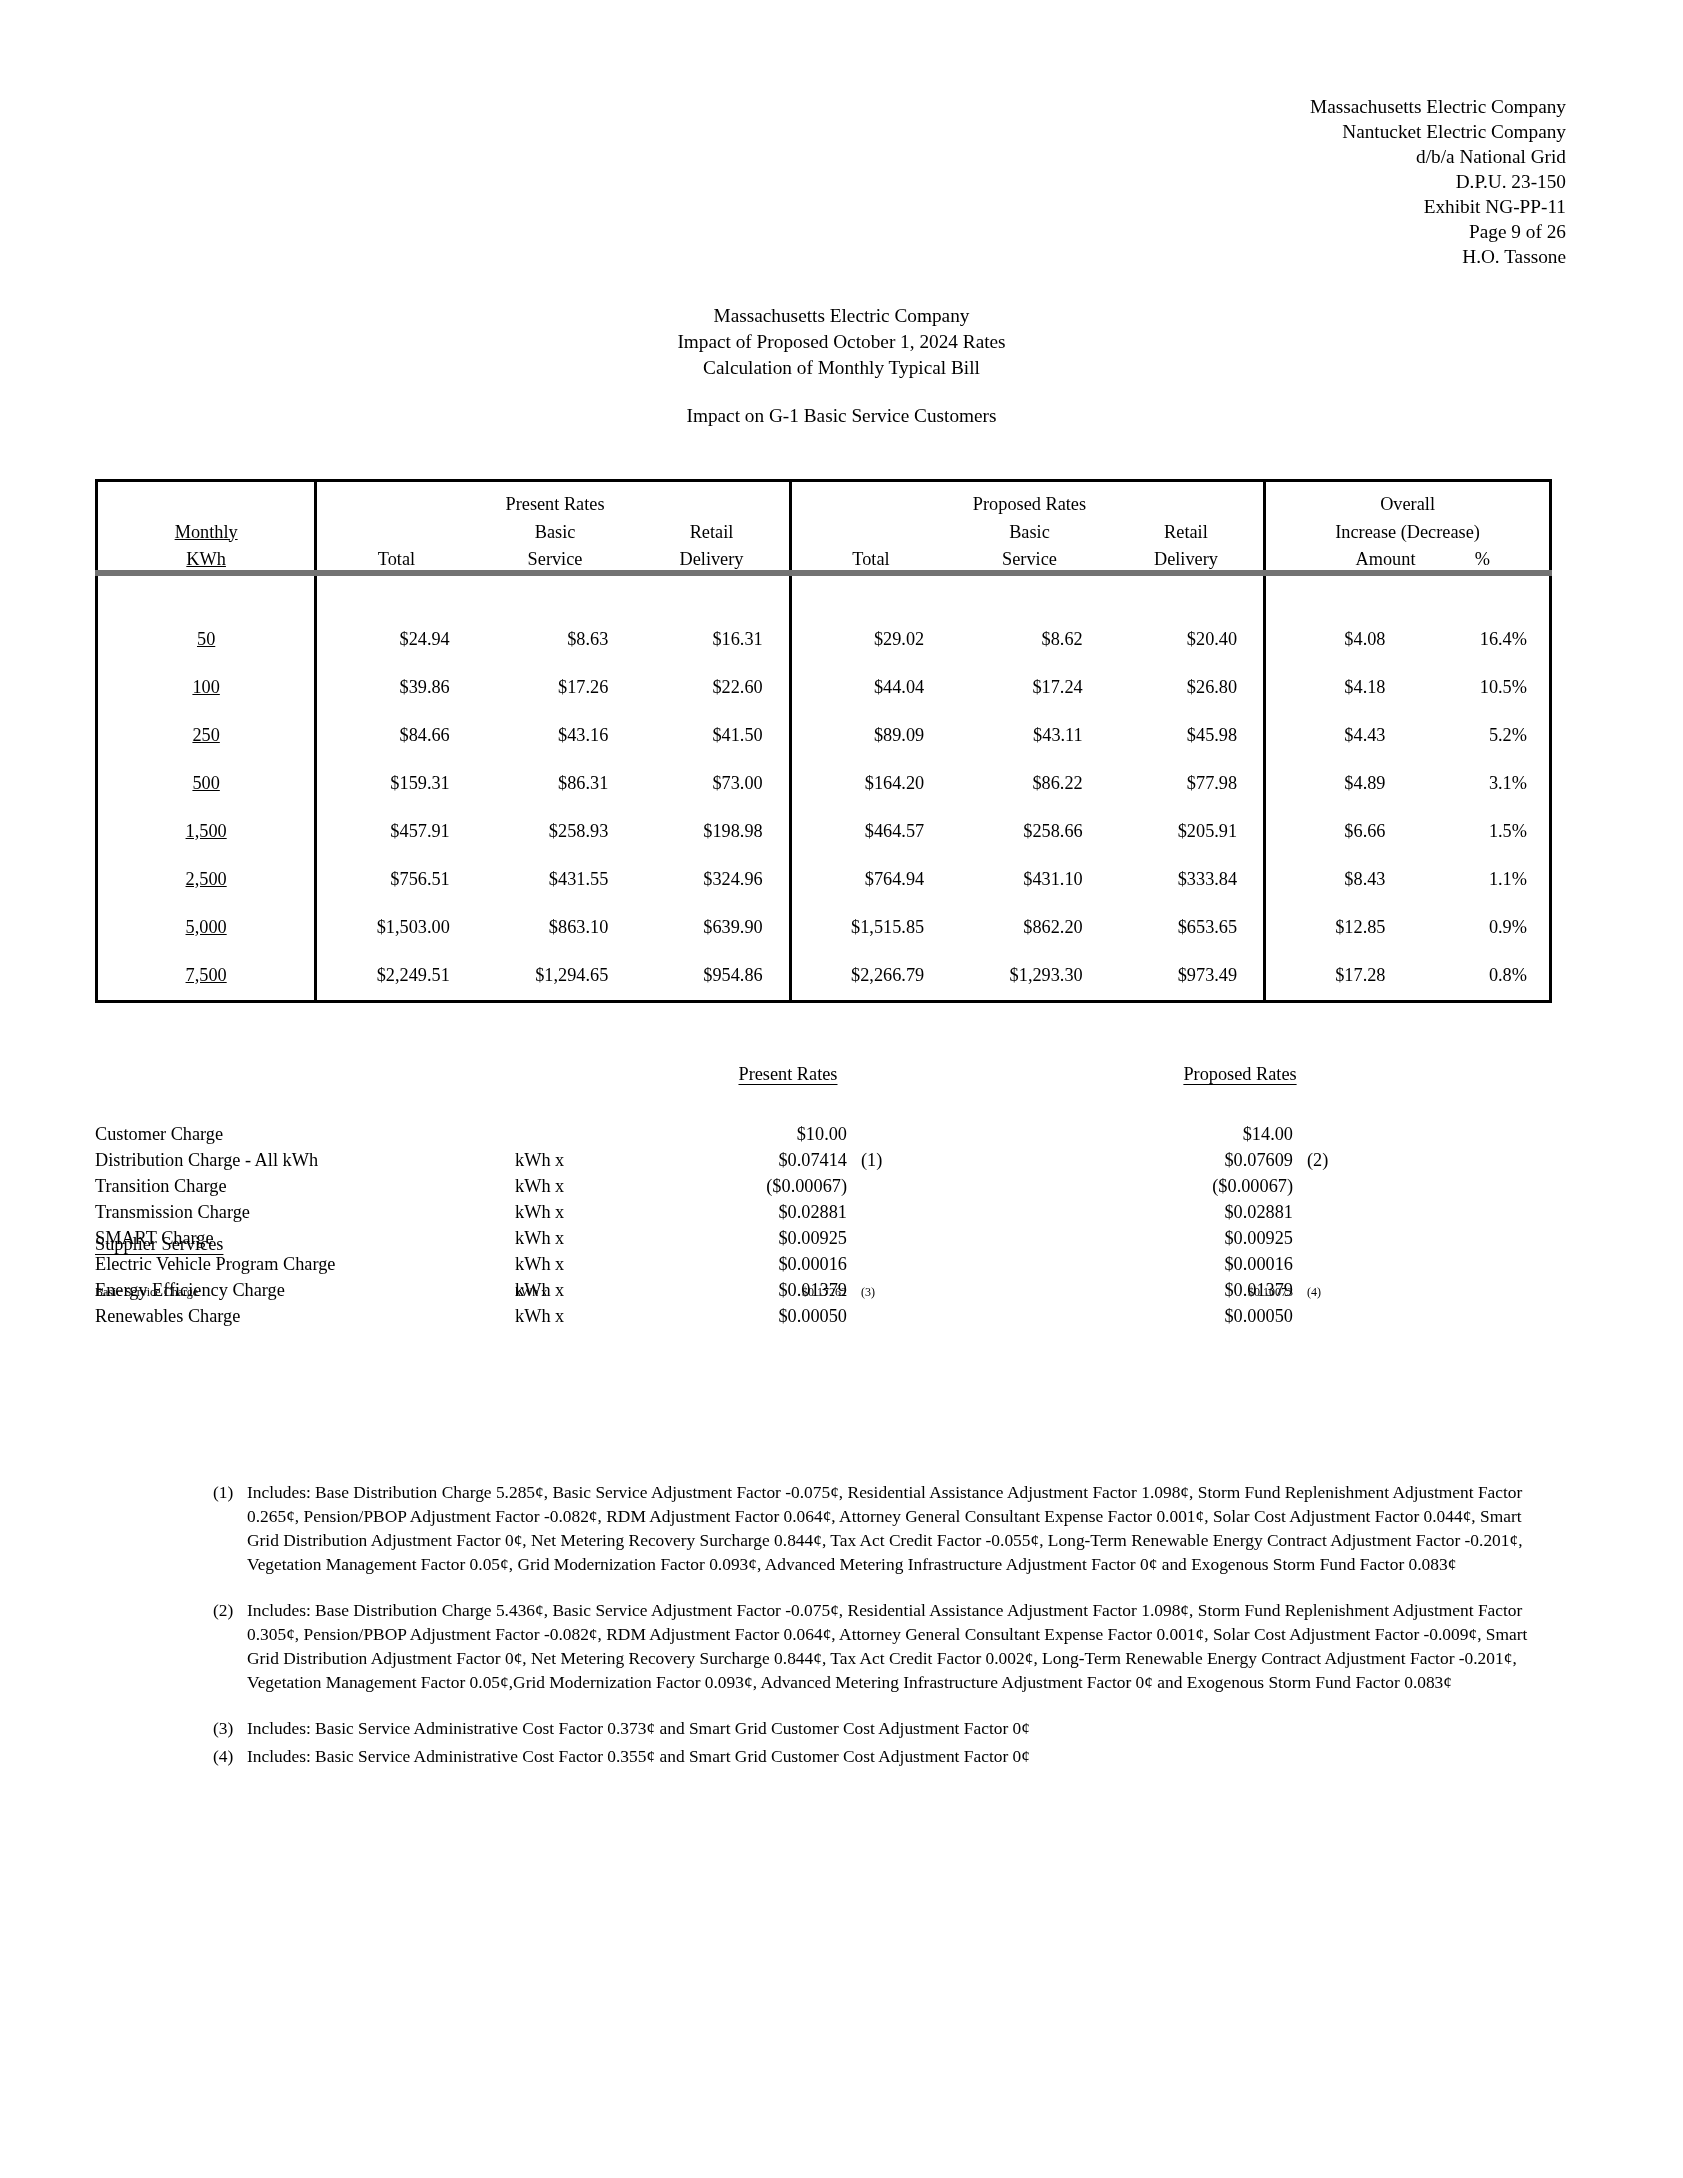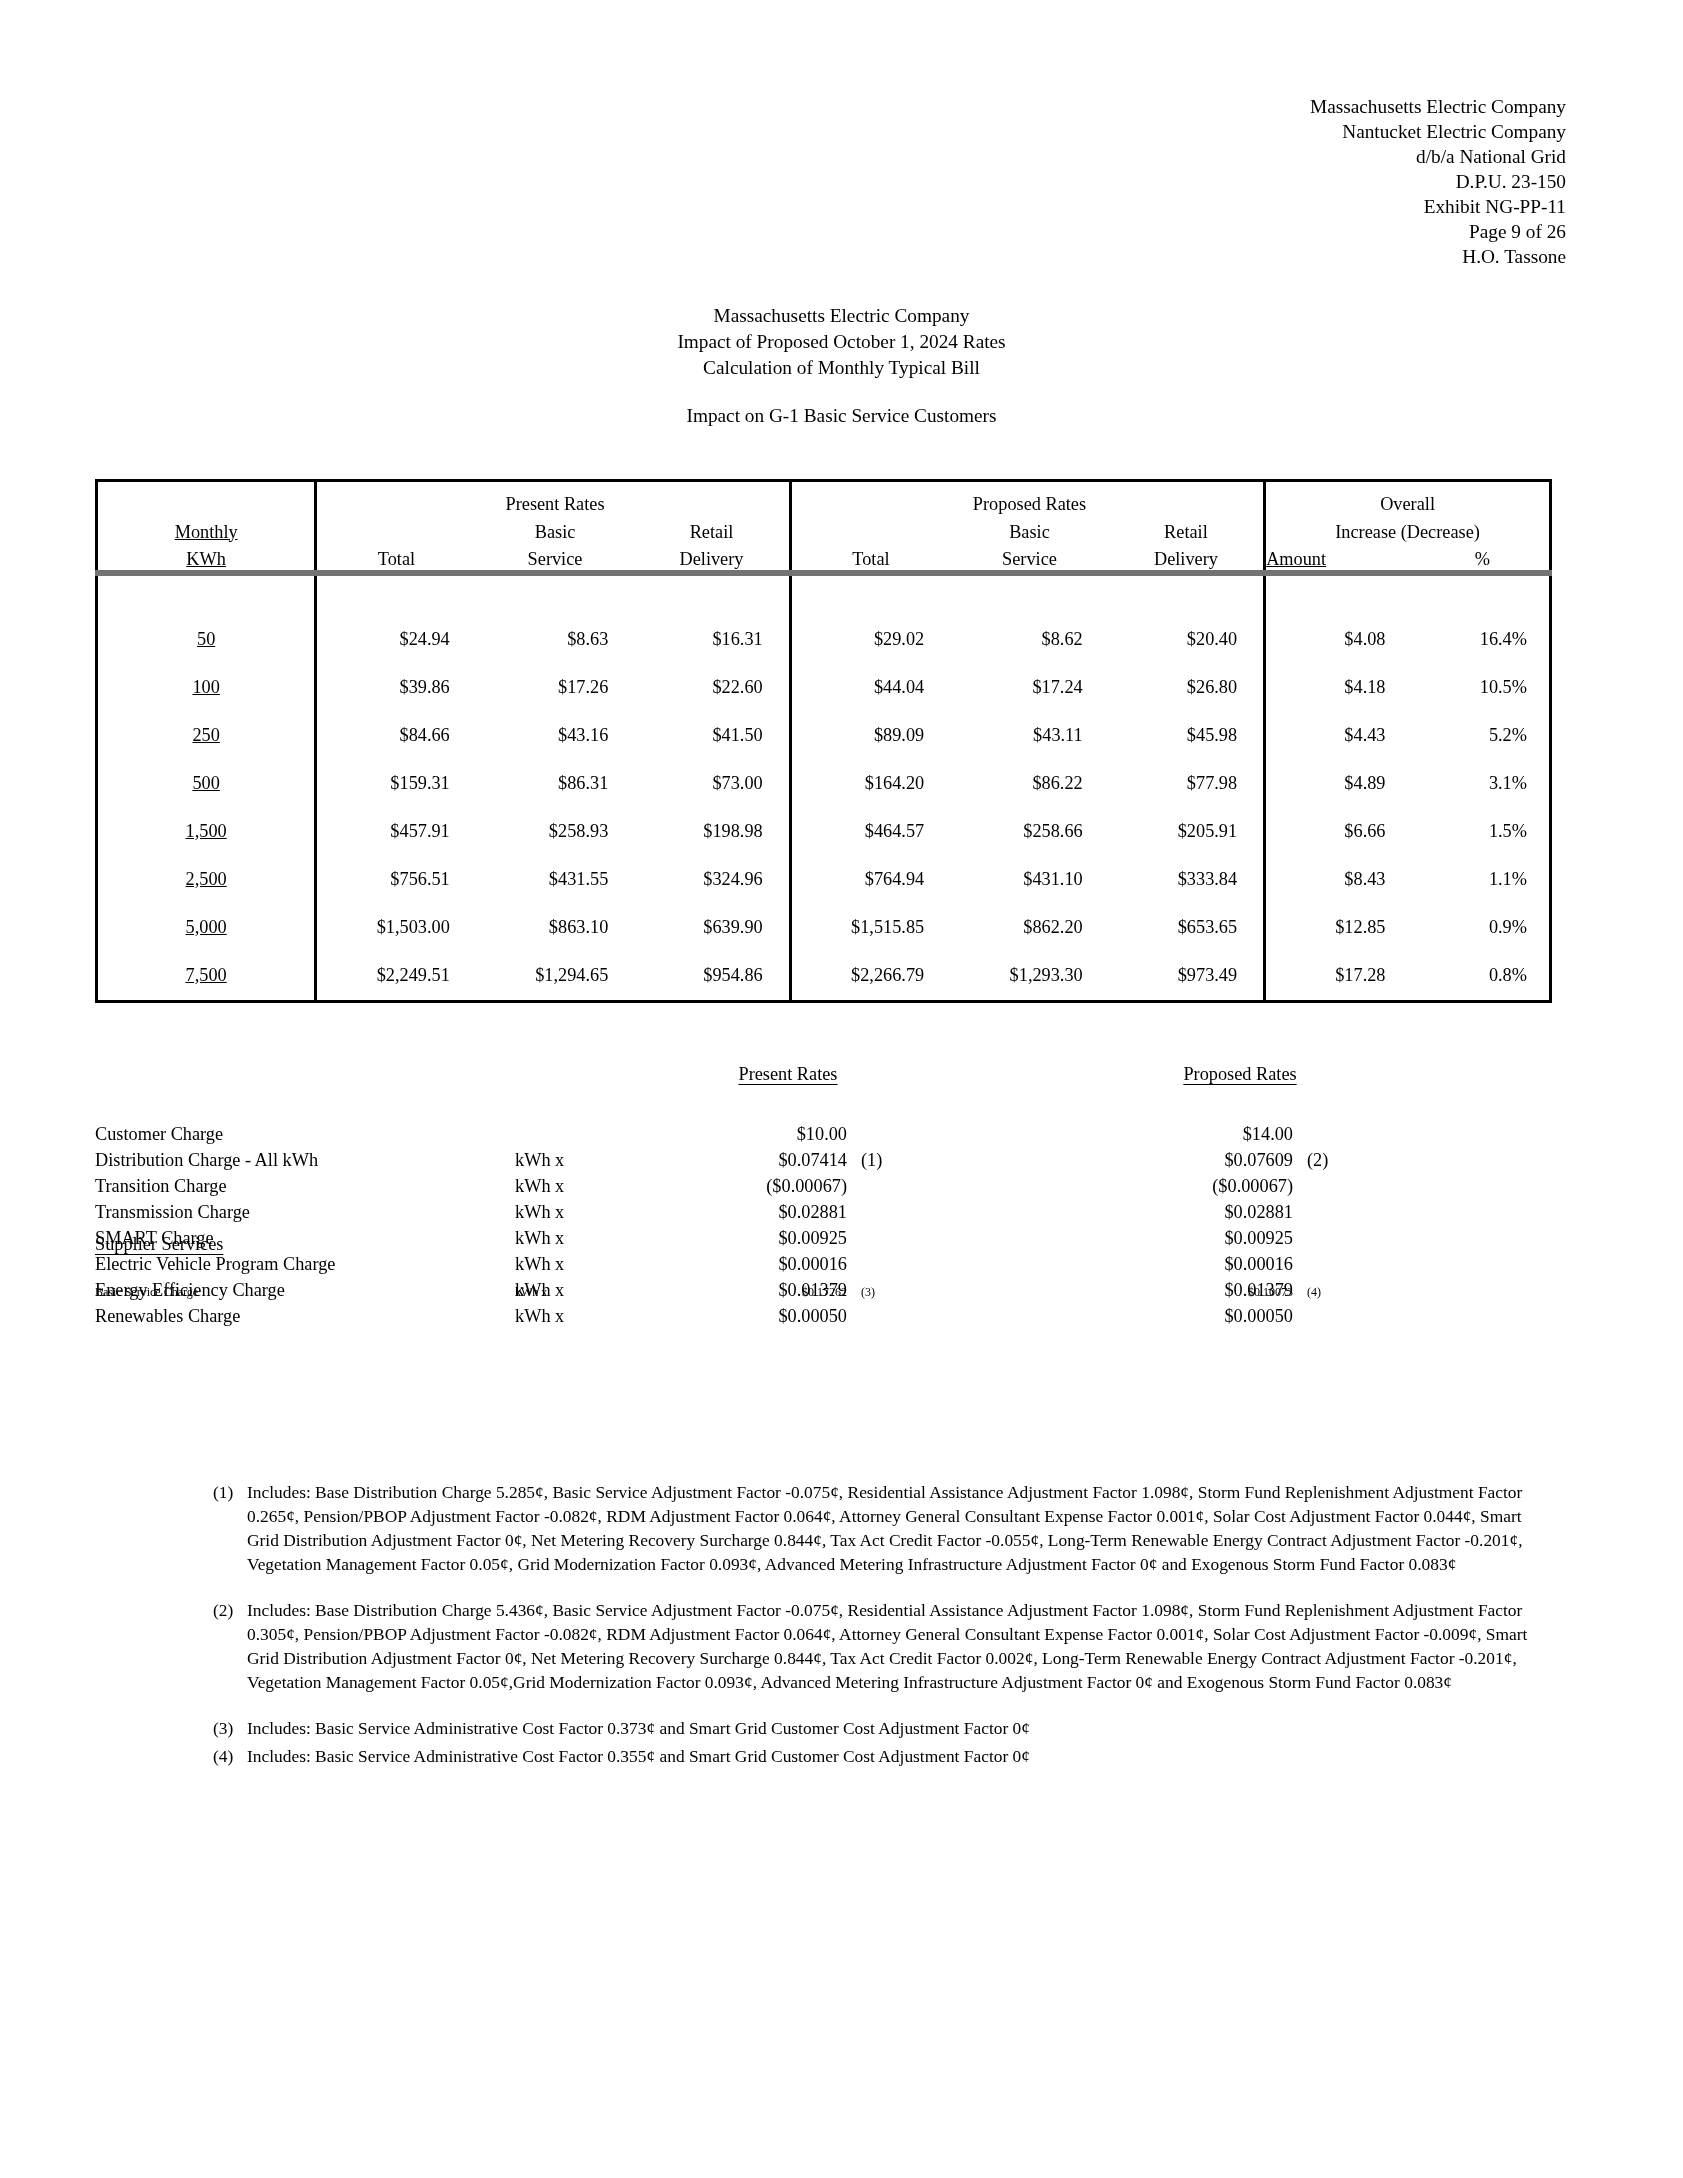--- a/index.html
+++ b/index.html
@@ -206,21 +206,21 @@
           <td class="c-amt grp-sep hdr-cell" colspan="2" style="text-align:center;padding-right:0 !important;">Increase (Decrease)</td>
         </tr>
         <tr class="hdr-row hdr-l3 head-band">
           <td class="c-kwh hdr-cell">KWh</td>
           <td class="c-num grp-sep hdr-cell" style="padding-right:0 !important;">Total</td>
           <td class="c-num hdr-cell" style="padding-right:0 !important;">Service</td>
           <td class="c-num hdr-cell" style="padding-right:0 !important;">Delivery</td>
           <td class="c-num grp-sep hdr-cell" style="padding-right:0 !important;">Total</td>
           <td class="c-num hdr-cell" style="padding-right:0 !important;">Service</td>
           <td class="c-num hdr-cell" style="padding-right:0 !important;">Delivery</td>
-          <td class="c-amt grp-sep hdr-cell" style="text-align:left;padding-right:0 !important;text-decoration:underline;">Amount</td>
+          <td class="c-amt grp-sep hdr-cell" style="text-align:right;padding-right:0 !important;">Amount</td>
           <td class="c-pct hdr-cell" style="text-align:center;padding-right:0 !important;">%</td>
         </tr>
       </tbody>
       <tbody id="table-body">
           <tr class="body-row first">
             <td class="c-kwh">50</td>
             <td class="c-num grp-sep">$24.94</td>
             <td class="c-num">$8.63</td>
             <td class="c-num">$16.31</td>
             <td class="c-num grp-sep">$29.02</td>

